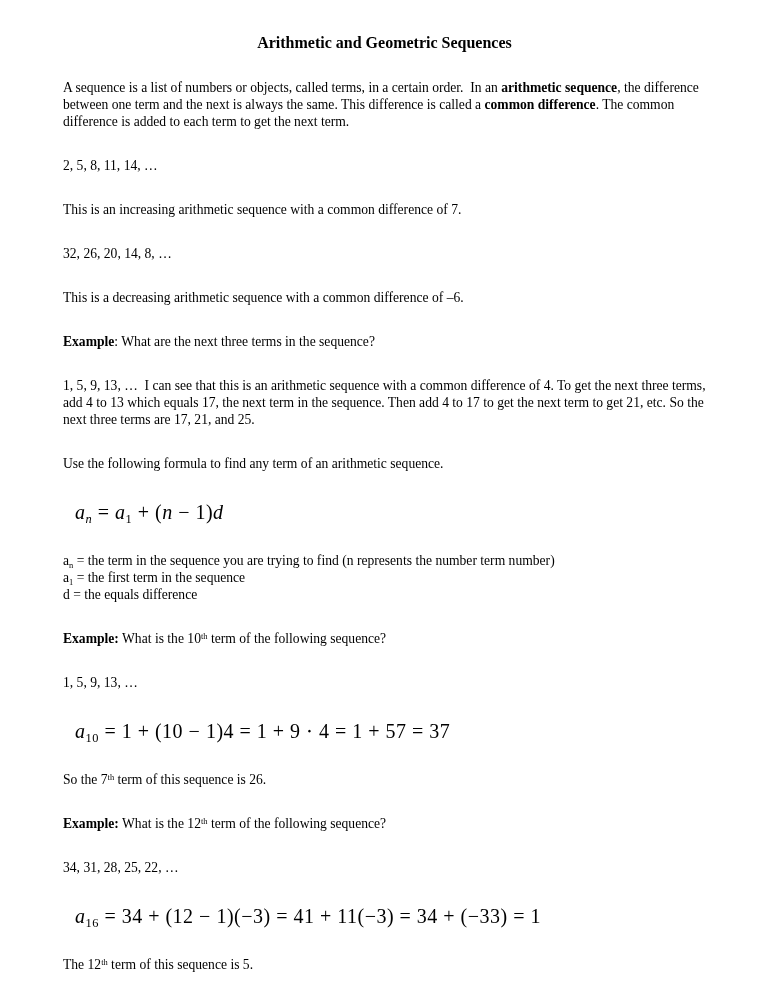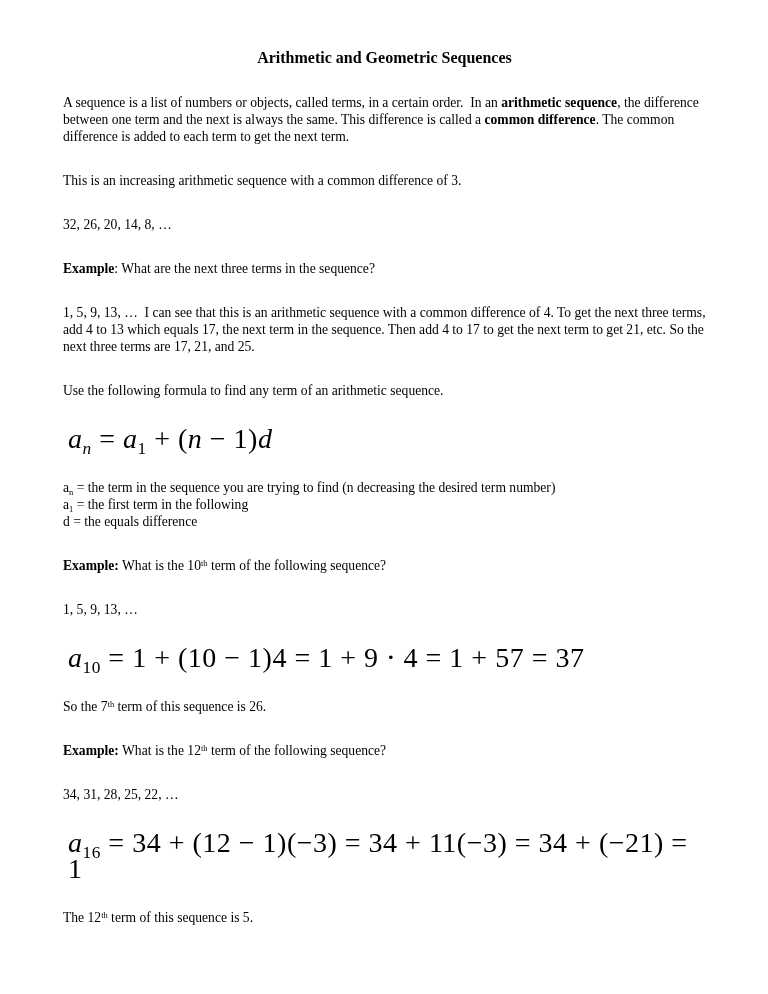--- a/index.html
+++ b/index.html
@@ -11,38 +11,38 @@
     width: 768px;
     height: 994px;
     font-family: "Liberation Serif", "DejaVu Serif", serif;
     color: #000000;
     overflow: hidden;
   }
   .page {
     box-sizing: border-box;
     width: 768px;
     height: 708px;
-    padding: 48px 62px 0 63px;
+    padding: 33px 62px 0 63px;
   }
   .title {
     font-size: 16px;
     font-weight: bold;
     text-align: center;
     margin: 0 0 19px 0;
     line-height: 19px;
   }
   .para {
     font-size: 13.6px;
     line-height: 17px;
     margin: 27px 0;
   }
   .formula {
-    font-size: 28px;
+    font-size: 20px;
     line-height: 26px;
-    margin: 25px 1px;
+    margin: 25px 8px;
     padding-left: 4px;
     letter-spacing: 0.5px;
   }
   .b { font-weight: bold; }
   .i { font-style: italic; }
   sub {
     font-size: 62%;
     line-height: 0;
     vertical-align: baseline;
     position: relative;
@@ -60,40 +60,46 @@
 </head>
 <body>
 
 <div class="page">
   <h1 class="title">Arithmetic and Geometric Sequences</h1>
   <div id="content">
       <div class="para">
         <span class="line"><span>A sequence is a list of numbers or objects, called terms, in a certain order.&nbsp; In an </span><span class="b">arithmetic sequence</span><span>, the difference between one term and the next is always the same. This difference is called a </span><span class="b">common difference</span><span>. The common difference is added to each term to get the next term.</span></span>
       </div>
       <div class="para">
-        <span class="line"><span>This is an increasing arithmetic sequence with a common difference of 3.</span></span>
+        <span class="line"><span>2, 5, 8, 11, 14, …</span></span>
+      </div>
+      <div class="para">
+        <span class="line"><span>This is an increasing arithmetic sequence with a common difference of 7.</span></span>
       </div>
       <div class="para">
         <span class="line"><span>32, 26, 20, 14, 8, …</span></span>
+      </div>
+      <div class="para">
+        <span class="line"><span>This is a decreasing arithmetic sequence with a common difference of –6.</span></span>
       </div>
       <div class="para">
         <span class="line"><span class="b">Example</span><span>: What are the next three terms in the sequence?</span></span>
       </div>
       <div class="para">
         <span class="line"><span>1, 5, 9, 13, …&nbsp; I can see that this is an arithmetic sequence with a common difference of 4. To get the next three terms, add 4 to 13 which equals 17, the next term in the sequence. Then add 4 to 17 to get the next term to get 21, etc. So the next three terms are 17, 21, and 25.</span></span>
       </div>
       <div class="para">
         <span class="line"><span>Use the following formula to find any term of an arithmetic sequence.</span></span>
       </div>
       <div class="formula">
         <span class="line"><span class="i">a</span><sub class="i">n</sub><span> = </span><span class="i">a</span><sub>1</sub><span> + (</span><span class="i">n</span><span> − 1)</span><span class="i">d</span></span>
       </div>
       <div class="para">
-        <span class="line"><span>a</span><sub>n</sub><span> = the term in the sequence you are trying to find (n decreasing the desired term number)</span></span>
-        <span class="line"><span>a</span><sub>1</sub><span> = the first term in the following</span></span>
+        <span class="line"><span>a</span><sub>n</sub><span> = the term in the sequence you are trying to find (n represents the number term number)</span></span>
+        <span class="line"><span>a</span><sub>1</sub><span> = the first term in the sequence</span></span>
         <span class="line"><span>d = the equals difference</span></span>
       </div>
       <div class="para">
         <span class="line"><span class="b">Example:</span><span> What is the 10</span><sup>th</sup><span> term of the following sequence?</span></span>
       </div>
       <div class="para">
         <span class="line"><span>1, 5, 9, 13, …</span></span>
       </div>
       <div class="formula">
         <span class="line"><span class="i">a</span><sub>10</sub><span> = 1 + (10 − 1)4 = 1 + 9 ⋅ 4 = 1 + 57 = 37</span></span>
@@ -101,19 +107,19 @@
       <div class="para">
         <span class="line"><span>So the 7</span><sup>th</sup><span> term of this sequence is 26.</span></span>
       </div>
       <div class="para">
         <span class="line"><span class="b">Example:</span><span> What is the 12</span><sup>th</sup><span> term of the following sequence?</span></span>
       </div>
       <div class="para">
         <span class="line"><span>34, 31, 28, 25, 22, …</span></span>
       </div>
       <div class="formula">
-        <span class="line"><span class="i">a</span><sub>16</sub><span> = 34 + (12 − 1)(−3) = 34 + 11(−3) = 34 + (−21) = 1</span></span>
+        <span class="line"><span class="i">a</span><sub>16</sub><span> = 34 + (12 − 1)(−3) = 41 + 11(−3) = 34 + (−33) = 1</span></span>
       </div>
       <div class="para">
         <span class="line"><span>The 12</span><sup>th</sup><span> term of this sequence is 5.</span></span>
       </div>
     </div>
 </div>
 
 </body></html>

